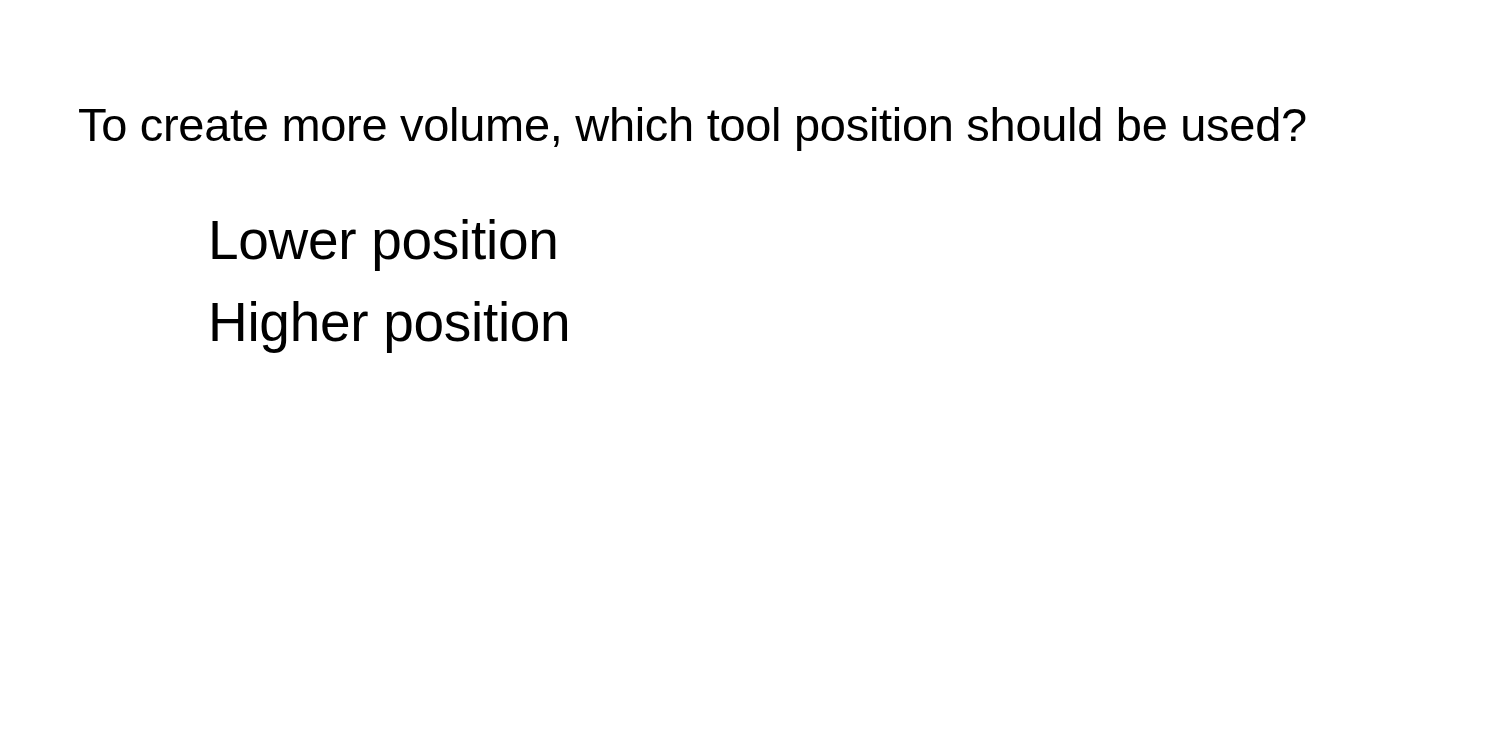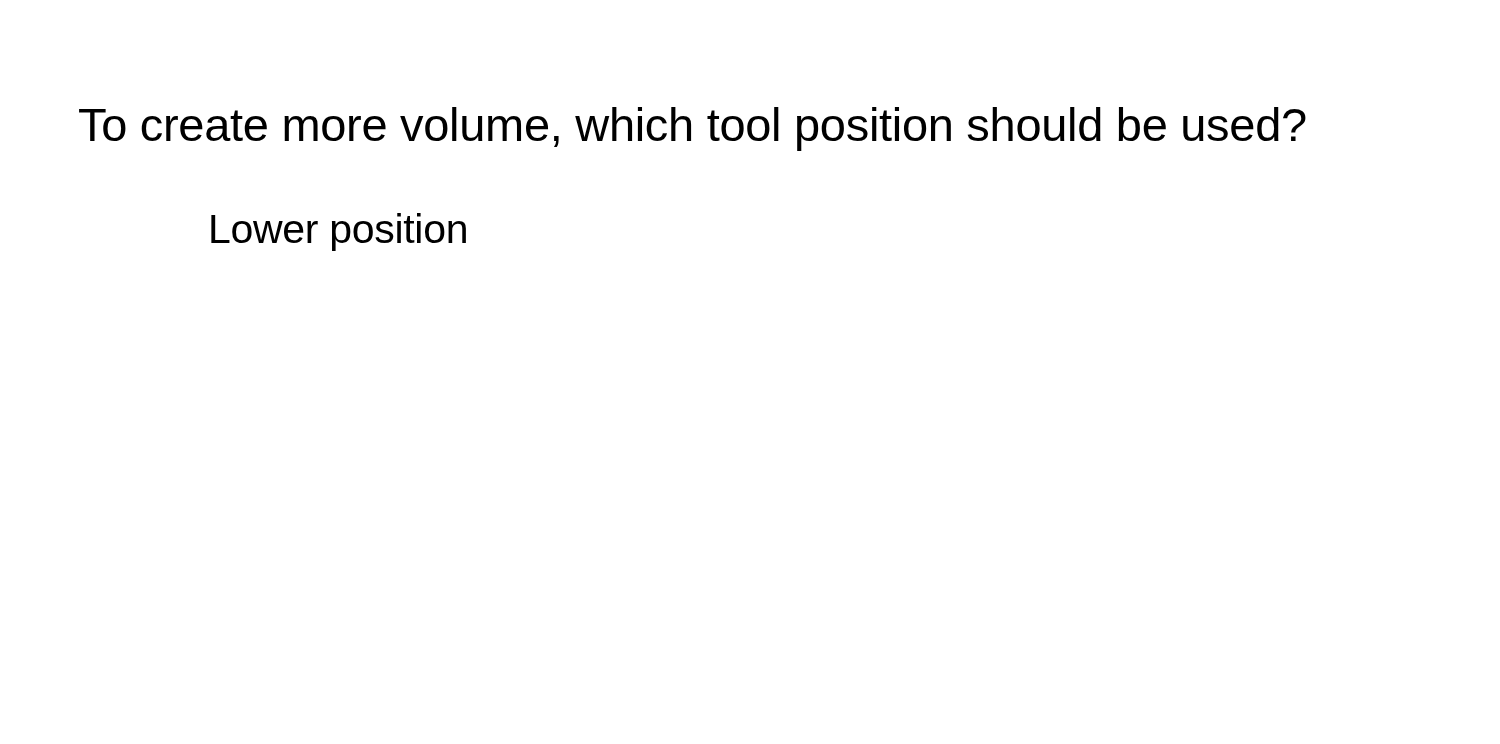--- a/index.html
+++ b/index.html
@@ -23,27 +23,28 @@
       font-size: 47px;
       line-height: 1.5;
       font-weight: 400;
       letter-spacing: -0.3px;
     }
     .options {
       margin-top: 38px;
       padding-left: 130px;
     }
     .option {
-      font-size: 41px;
+      font-size: 55px;
       line-height: 1.5;
       font-weight: 400;
       letter-spacing: -0.3px;
     }
   </style>
 </head>
 <body>
 
 <div class="container">
   <div class="question">To create more volume, which tool position should be used?</div>
   <div class="options">
     <div class="option">Lower position</div>
+    <div class="option">Higher position</div>
   </div>
 </div>
 
 </body></html>

